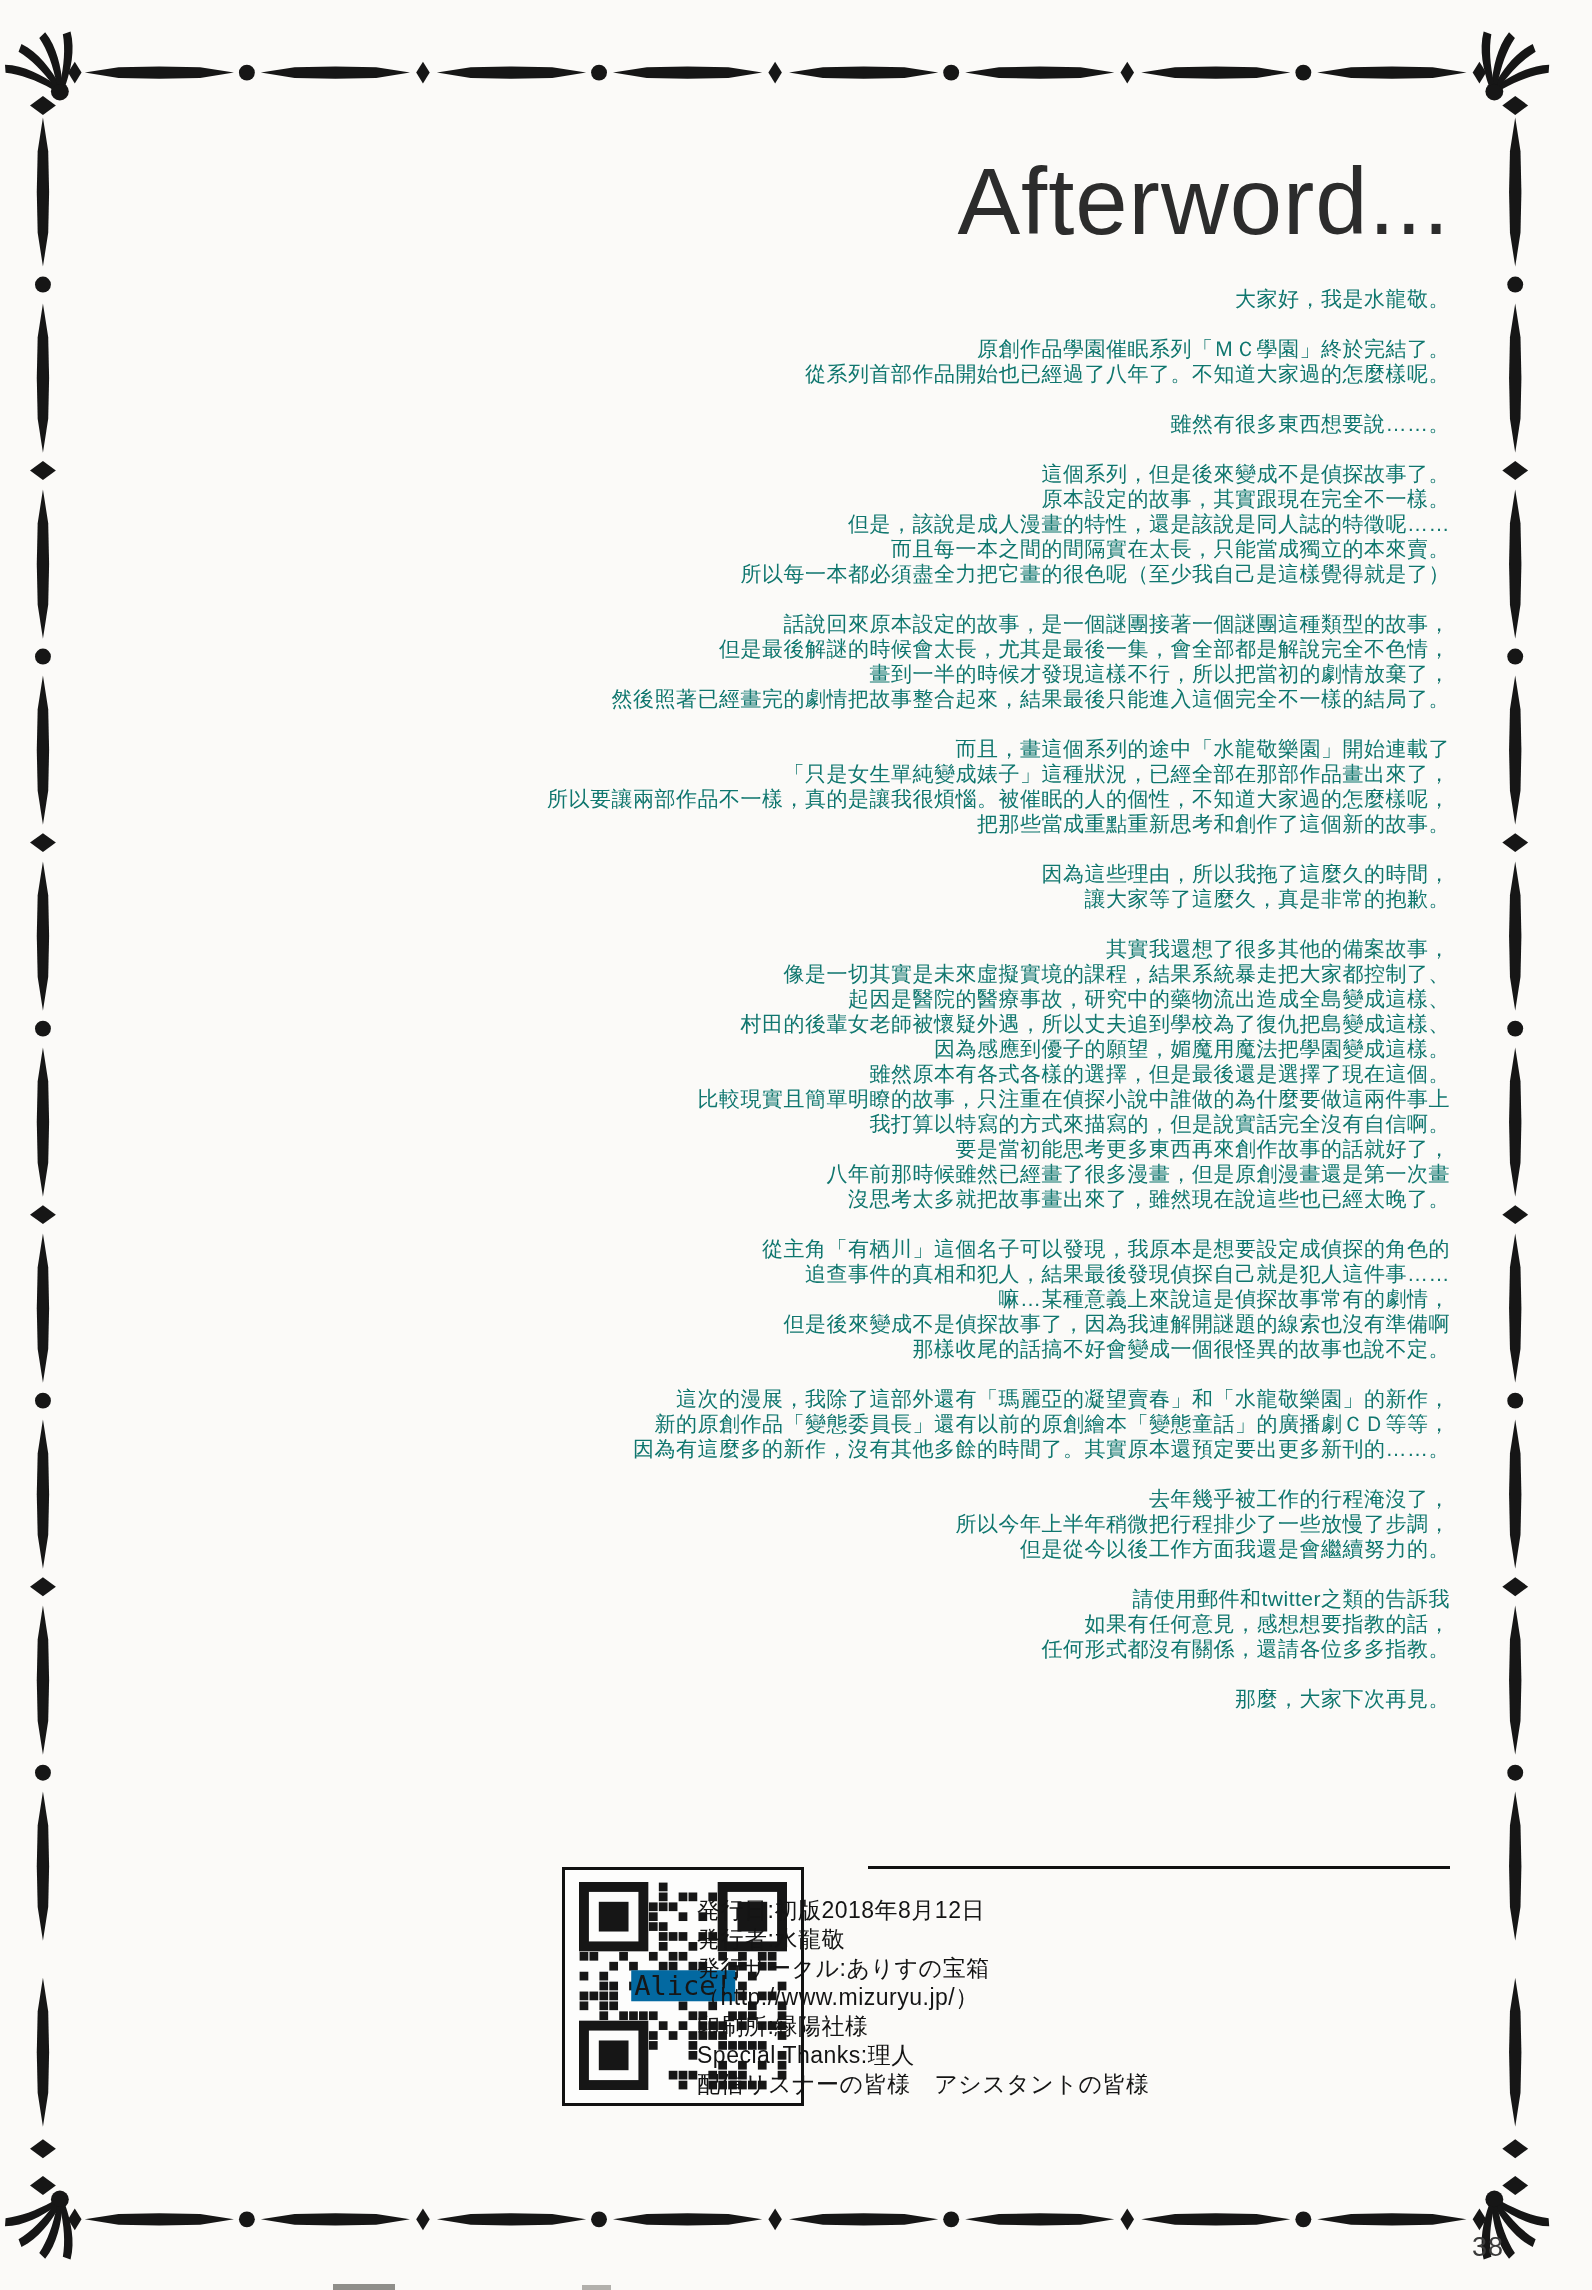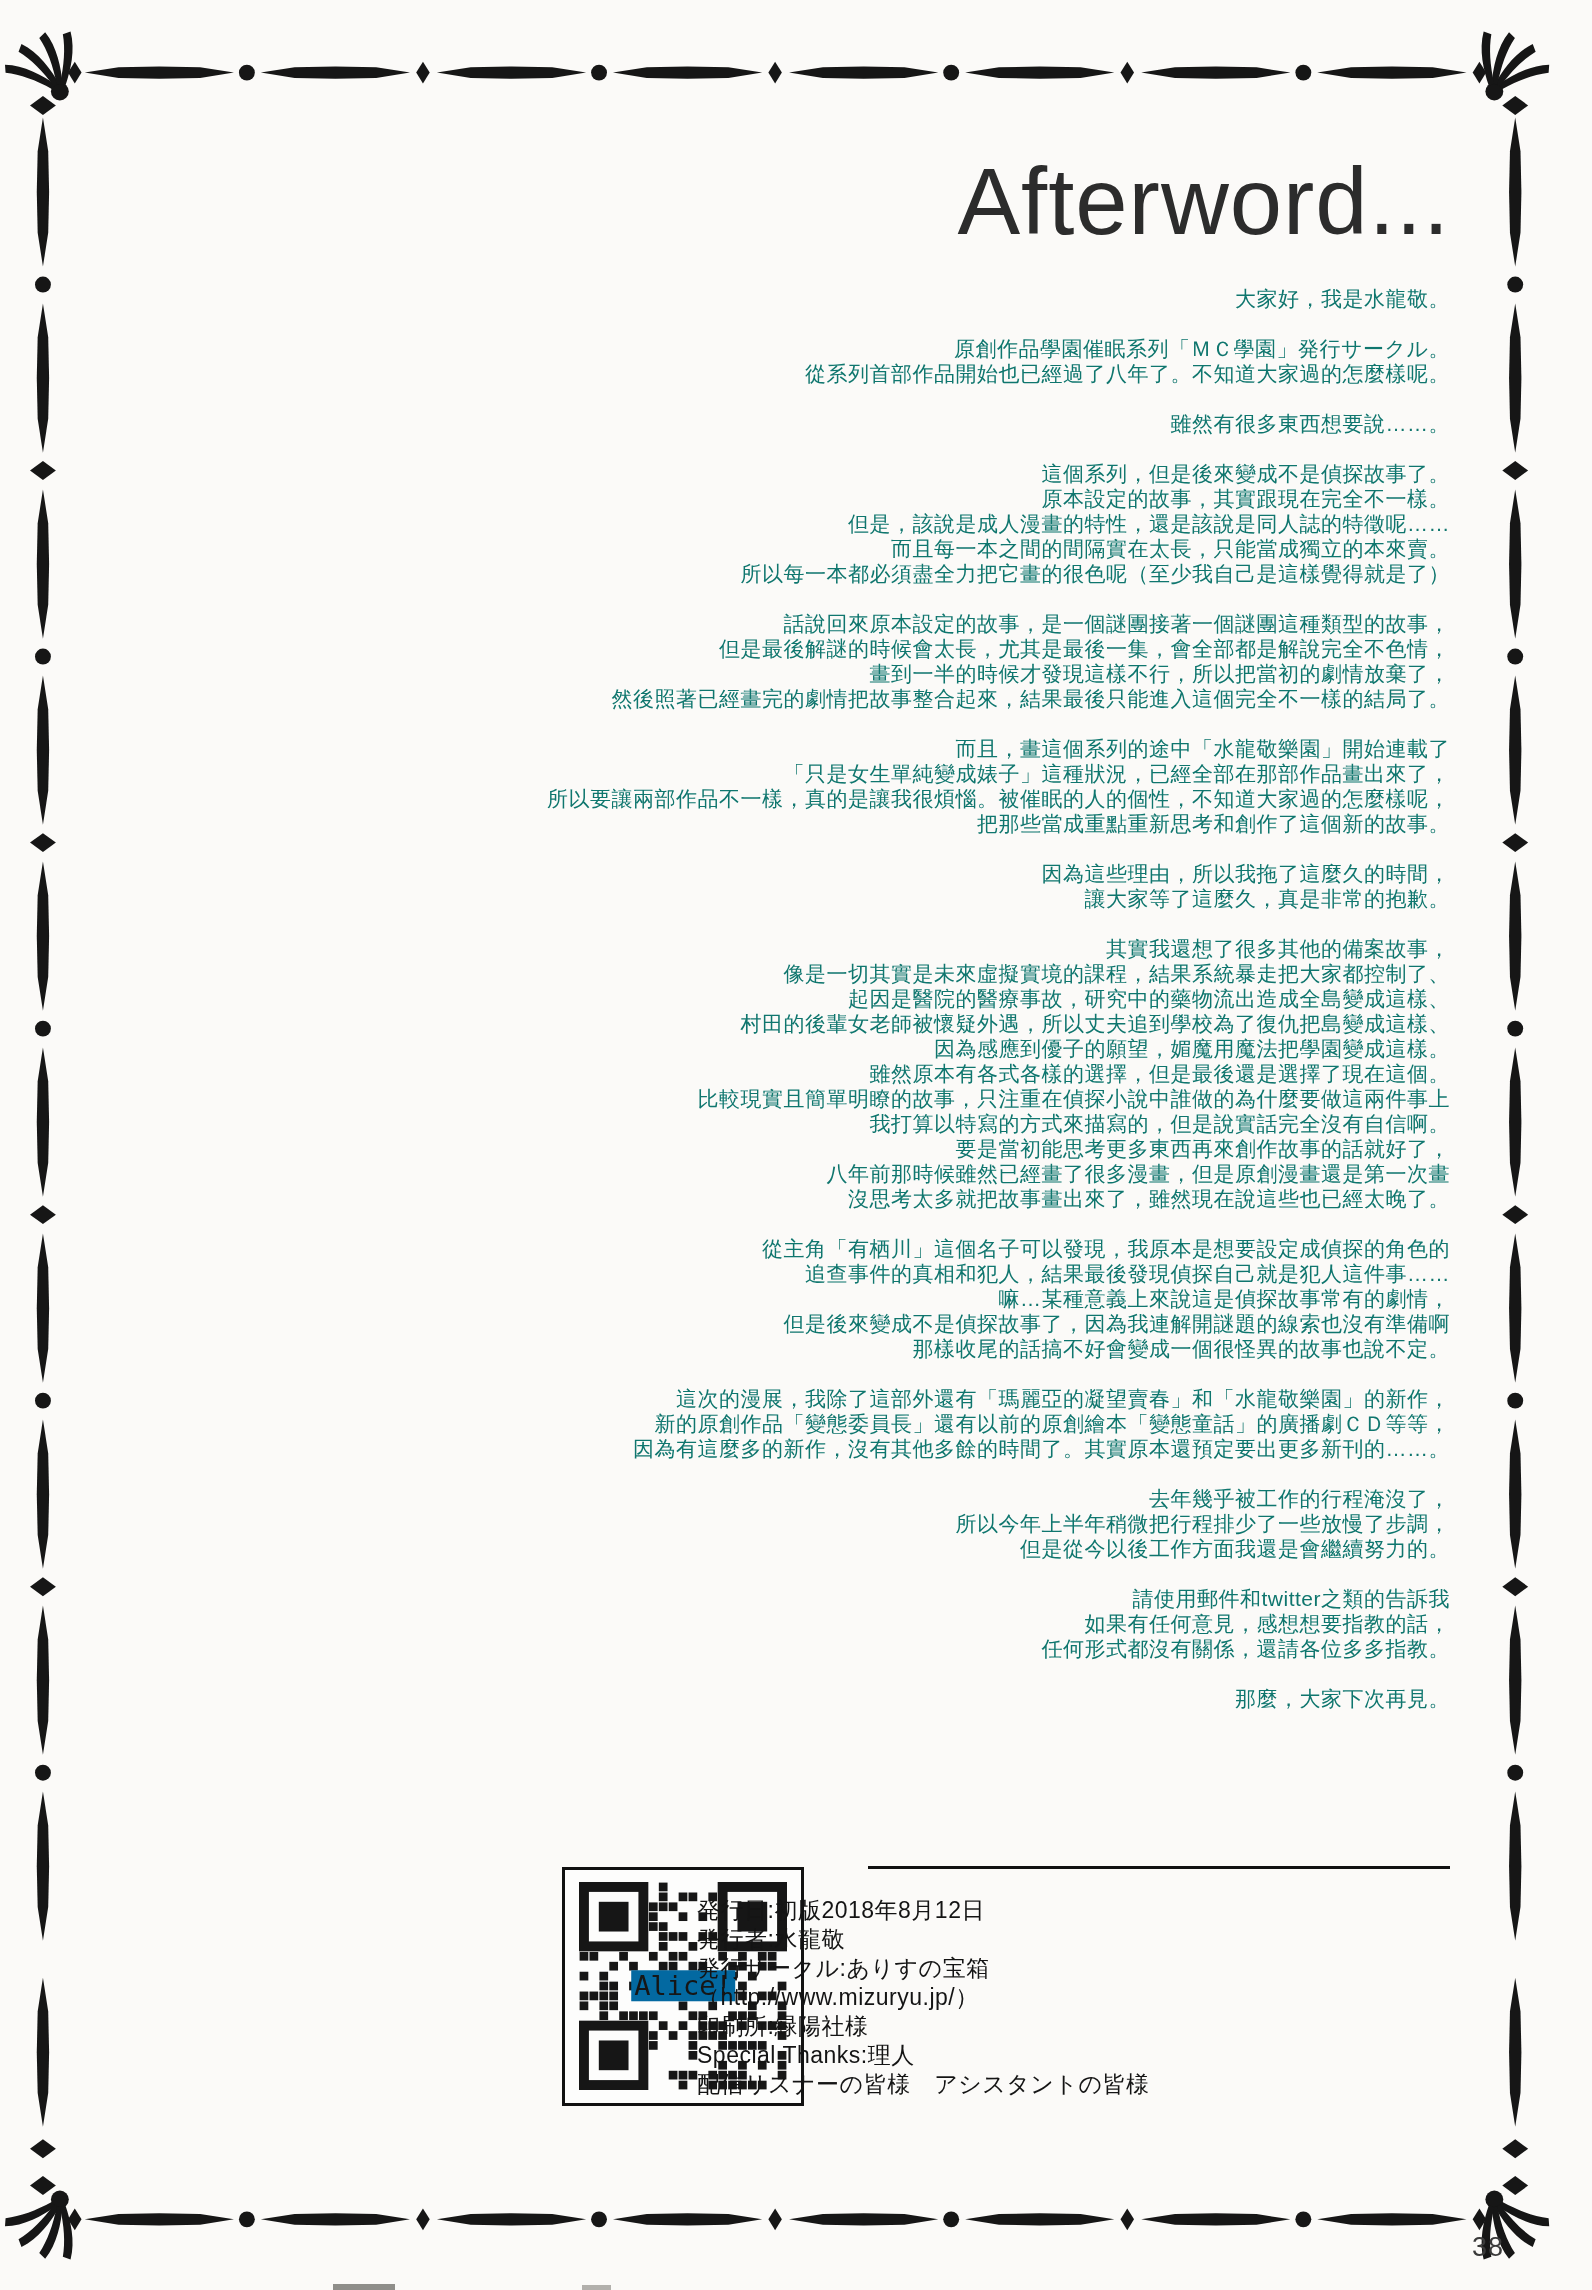--- a/index.html
+++ b/index.html
@@ -137,21 +137,21 @@
     </g>
 </svg>
 
 <div id="title">Afterword...</div>
 
 <div id="afterword-body">
     <div class="para">
       <div class="line">大家好，我是水龍敬。</div>
     </div>
     <div class="para">
-      <div class="line">原創作品學園催眠系列「ＭＣ學園」発行サークル。</div>
+      <div class="line">原創作品學園催眠系列「ＭＣ學園」終於完結了。</div>
       <div class="line">從系列首部作品開始也已經過了八年了。不知道大家過的怎麼樣呢。</div>
     </div>
     <div class="para">
       <div class="line">雖然有很多東西想要說……。</div>
     </div>
     <div class="para">
       <div class="line">這個系列，但是後來變成不是偵探故事了。</div>
       <div class="line">原本設定的故事，其實跟現在完全不一樣。</div>
       <div class="line">但是，該說是成人漫畫的特性，還是該說是同人誌的特徵呢……</div>
       <div class="line">而且每一本之間的間隔實在太長，只能當成獨立的本來賣。</div>

